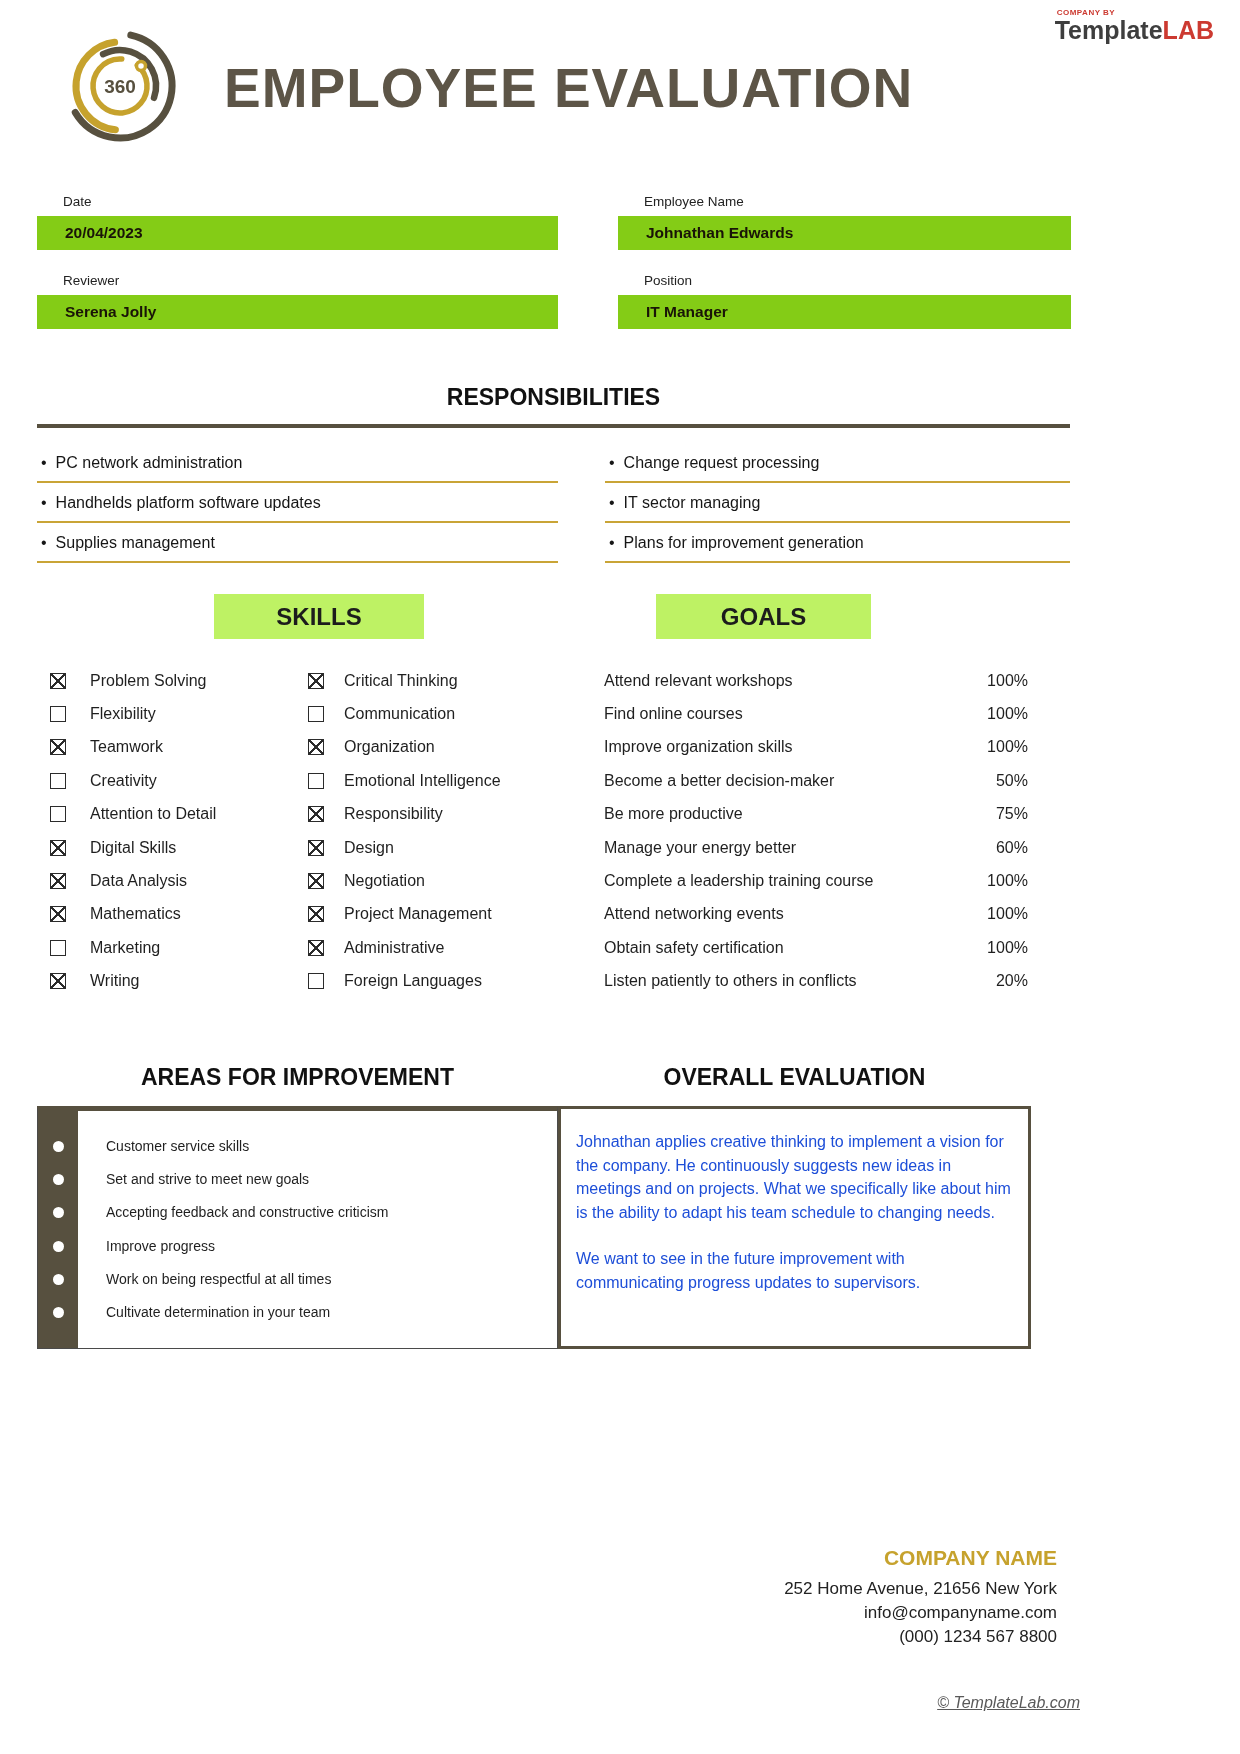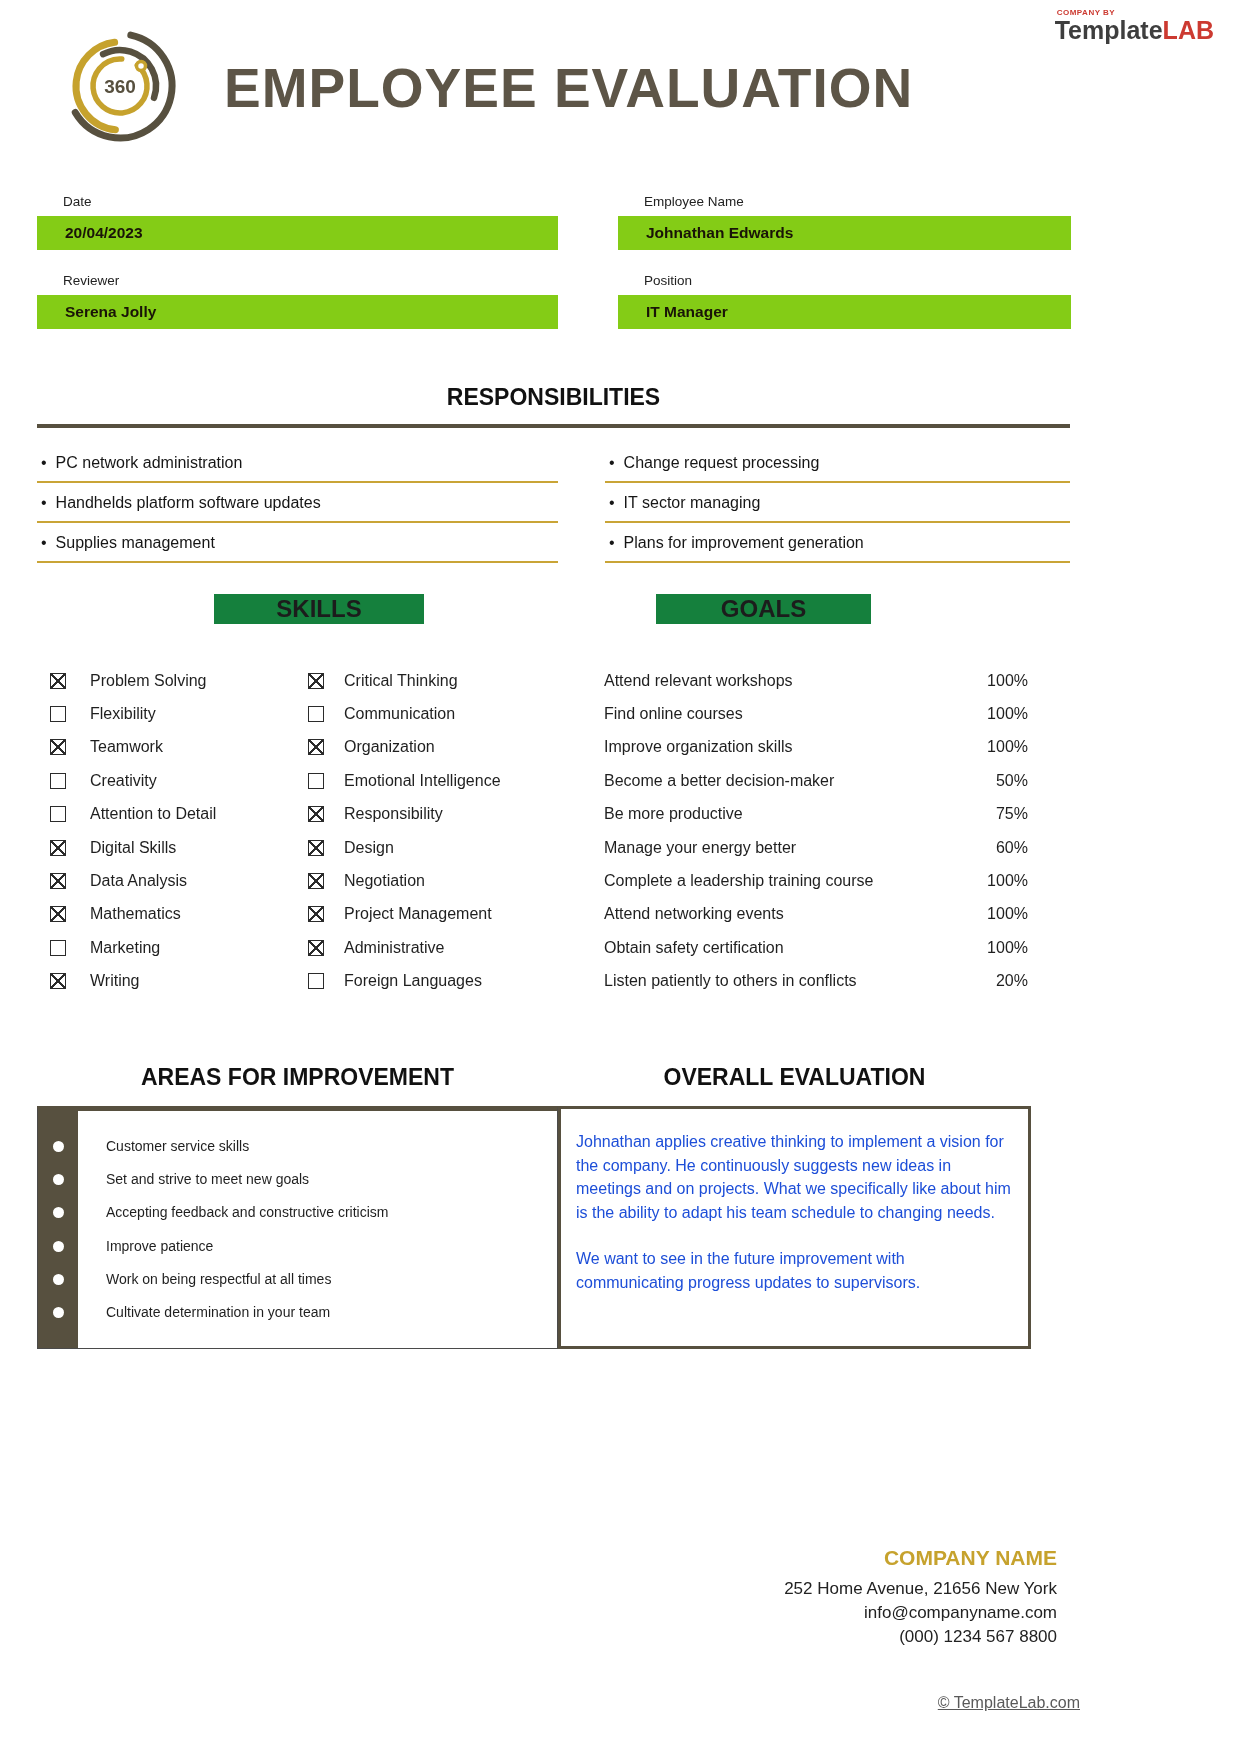--- a/index.html
+++ b/index.html
@@ -42,21 +42,21 @@
   .resp-grid { display:grid; grid-template-columns:521px 465px; column-gap:47px; margin-top:15px; }
   .resp-item {
     font-size:16px; color:#161616; padding:11px 0 9px 4px;
     border-bottom:2px solid #c9a436;
   }
   .resp-item::before { content:"•"; margin-right:9px; }
 
   
   .sg-heads { position:absolute; top:594px; left:37px; width:1033px; display:grid; grid-template-columns:521px 473px; column-gap:40px; }
   .gold-head {
-    height:30px; background:#15803d; display:flex; align-items:center; justify-content:center;
+    height:45px; background:#bef264; display:flex; align-items:center; justify-content:center;
     font-size:24px; font-weight:bold; color:#1c1c1c;
   }
   .gold-head.skills { width:210px; margin-left:177px; }
   .gold-head.goals { width:215px; margin-left:58px; }
 
   
   .sg-body { position:absolute; top:664px; left:37px; width:1033px; display:grid; grid-template-columns:521px 473px; column-gap:40px; }
   .skills-grid { display:grid; grid-template-columns:258px auto; padding-left:13px; }
   .skill-row { height:33.4px; display:flex; align-items:center; font-size:16px; }
   .checkbox {
@@ -90,21 +90,21 @@
   .footer-logo svg { display:block; margin:0 auto; }
   .fl-line1 { font-size:17px; font-weight:bold; color:#57503F; letter-spacing:3px; margin-top:2px; }
   .fl-line2 { font-size:15px; font-weight:bold; color:#c6a22d; letter-spacing:1.5px; margin-top:2px; }
 
   .company { position:absolute; top:1546px; right:183px; text-align:right; }
   .company-name { font-size:21px; font-weight:bold; color:#c6a22d; margin-bottom:7px; }
   .company-line { font-size:17px; line-height:24px; color:#222; }
 
   .copyright {
     position:absolute; top:1694px; right:160px; font-size:16px; color:#595959;
-    text-decoration:underline; cursor:pointer;
+    text-decoration:underline; cursor:pointer;font-style:italic;
   }
 </style>
 </head>
 <body>
 
 <div class="page">
 
   <div class="brand">
     <div class="created">COMPANY BY</div>
     <div class="wordmark"><span class="wm-gray">Template</span><span class="wm-red">LAB</span></div>
@@ -301,21 +301,21 @@
 
   <div class="bottom">
     <div>
       <div class="sec-title">AREAS FOR IMPROVEMENT</div>
       <div class="areas-box">
         <div class="areas-strip"></div>
         <div class="areas-list">
           <div class="area-row"><span class="area-dot"></span><span>Customer service skills</span></div>
           <div class="area-row"><span class="area-dot"></span><span>Set and strive to meet new goals</span></div>
           <div class="area-row"><span class="area-dot"></span><span>Accepting feedback and constructive criticism</span></div>
-          <div class="area-row"><span class="area-dot"></span><span>Improve patience</span></div>
+          <div class="area-row"><span class="area-dot"></span><span>Improve progress</span></div>
           <div class="area-row"><span class="area-dot"></span><span>Work on being respectful at all times</span></div>
           <div class="area-row"><span class="area-dot"></span><span>Cultivate determination in your team</span></div>
         </div>
       </div>
     </div>
     <div>
       <div class="sec-title">OVERALL EVALUATION</div>
       <div class="overall-box">
         <p>Johnathan applies creative thinking to implement a vision for the company. He continuously suggests new ideas in meetings and on projects. What we specifically like about him is the ability to adapt his team schedule to changing needs.</p>
         <p>We want to see in the future improvement with communicating progress updates to supervisors.</p>

